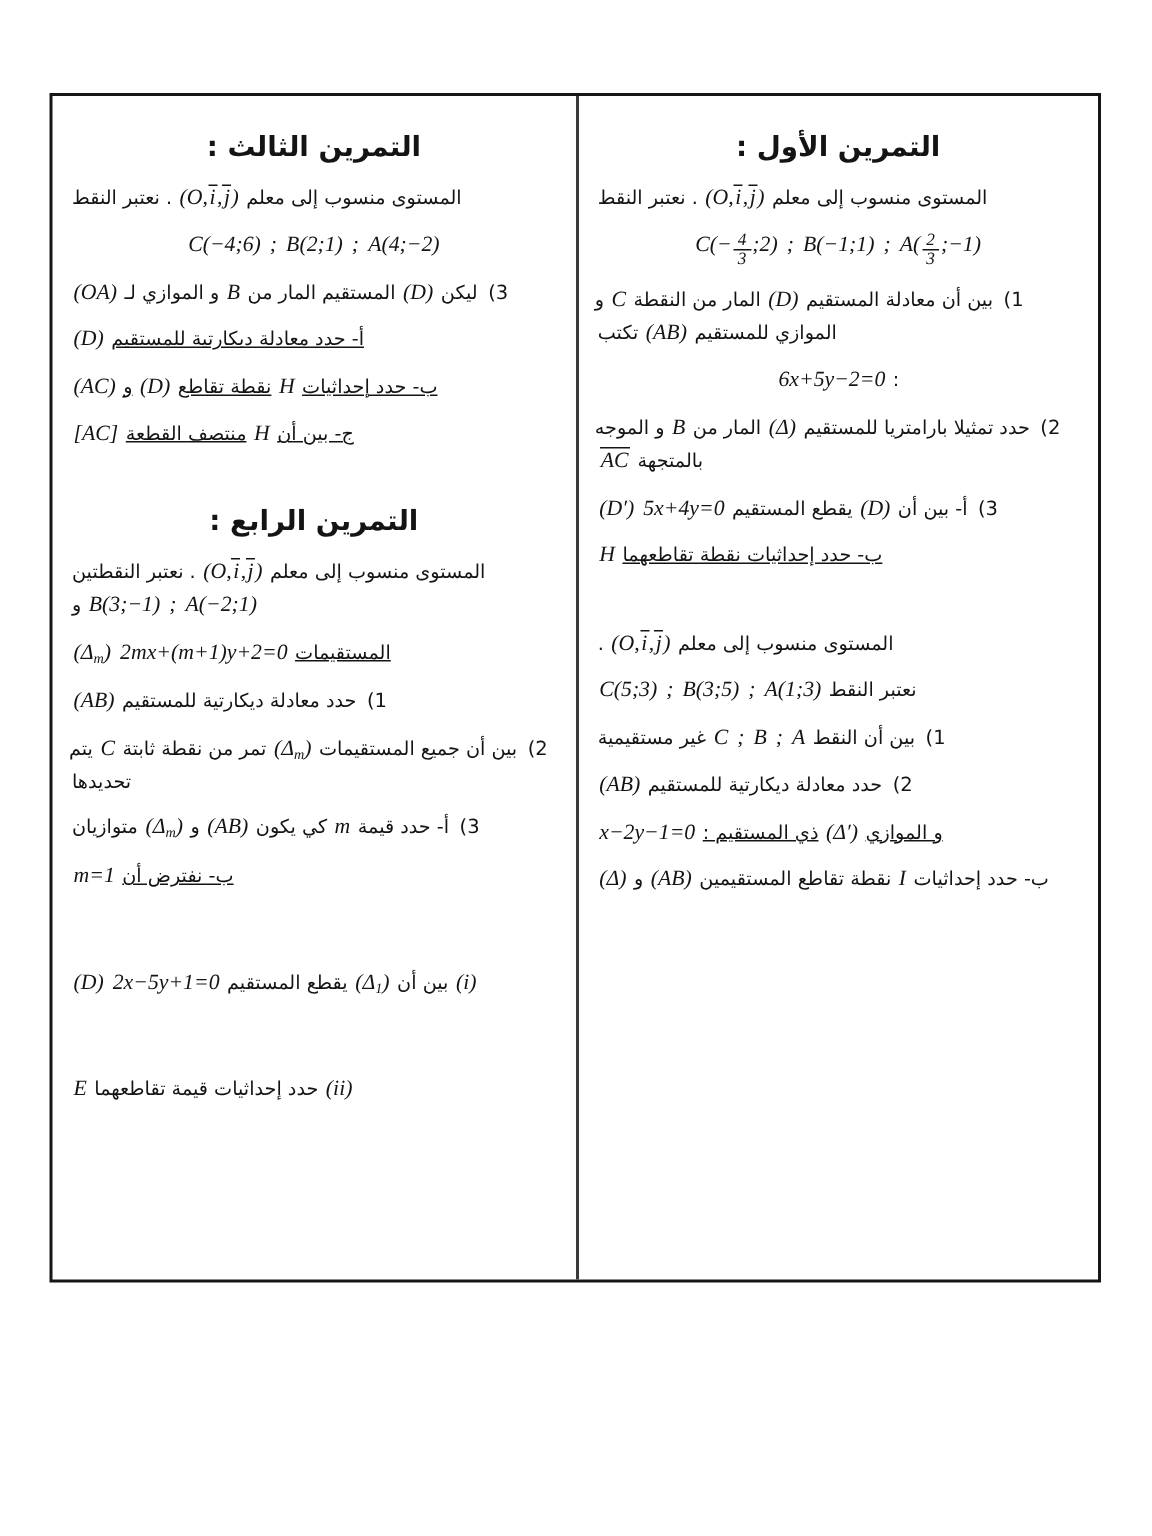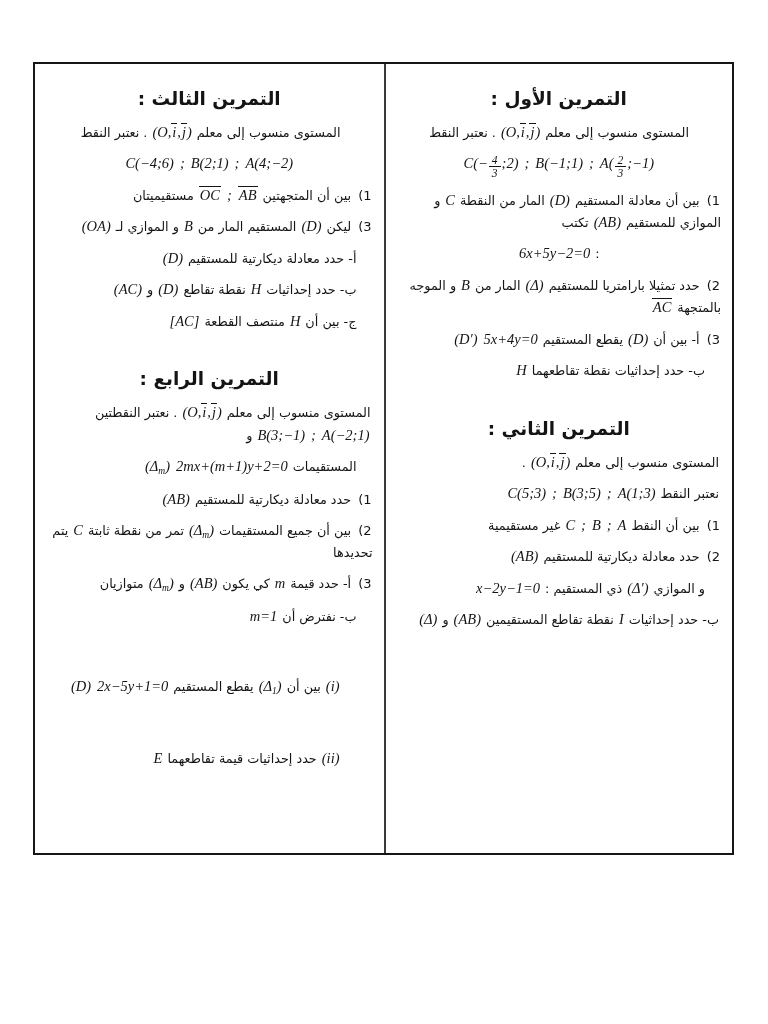--- a/index.html
+++ b/index.html
@@ -17,26 +17,26 @@
   }
   .col{width:50%;box-sizing:border-box;padding:20px 5px 0 5px;}
   .col-right{border-left:2px solid #3a3a3a;}
   .ex{margin-bottom:10px;}
   .ex + .ex{margin-top:36px;}
   .ex-title{
     text-align:center;font-weight:bold;font-size:18.5px;
     margin:4px 0 12px 0;direction:rtl;unicode-bidi:isolate;
   }
   .line{
-    direction:rtl;unicode-bidi:isolate;text-align:right;
+    direction:rtl;unicode-bidi:isolate;text-align:left;
     font-size:12.8px;line-height:1.55;margin:0 0 9px 0;padding:0 6px;
   }
   .c{text-align:center;padding:0 2px;}
   .in1{padding-right:36px;}
-  .sub{padding-right:20px;}
+  .sub{padding-right:20px;text-decoration:underline;}
   .rom{padding-right:36px;margin-top:48px;}
   .ar{margin:0 2px;}
   .mk{
     direction:ltr;unicode-bidi:isolate;display:inline-block;
     margin:0 1px 0 5px;font-size:13px;
   }
   .mg{
     direction:ltr;unicode-bidi:isolate;display:inline-block;
     font-family:"Liberation Serif",serif;font-style:italic;
     font-size:14.5px;margin:0 3px;white-space:nowrap;vertical-align:baseline;
@@ -59,35 +59,33 @@
         <div class="ex-title">التمرين الأول :</div>
         <div class="line in1"><span class="ar">المستوى منسوب إلى معلم</span><span class="mg"><span>(O,</span><span class="vb">i</span><span>,</span><span class="vb">j</span><span>)</span></span><span class="ar">. نعتبر النقط</span></div>
         <div class="line c"><span class="mg"><span>A(</span><span class="frac"><span class="fn">2</span><span class="fd">3</span></span><span>;−1)</span></span><span class="mg"><span>;</span></span><span class="mg"><span>B(−1;1)</span></span><span class="mg"><span>;</span></span><span class="mg"><span>C(−</span><span class="frac"><span class="fn">4</span><span class="fd">3</span></span><span>;2)</span></span></div>
         <div class="line item"><span class="mk">(1</span><span class="ar">بين أن معادلة المستقيم</span><span class="mg"><span>(D)</span></span><span class="ar">المار من النقطة</span><span class="mg"><span>C</span></span><span class="ar">و الموازي للمستقيم</span><span class="mg"><span>(AB)</span></span><span class="ar">تكتب</span></div>
         <div class="line c"><span class="ar">:</span><span class="mg"><span>6x+5y−2=0</span></span></div>
         <div class="line item"><span class="mk">(2</span><span class="ar">حدد تمثيلا بارامتريا للمستقيم</span><span class="mg"><span>(Δ)</span></span><span class="ar">المار من</span><span class="mg"><span>B</span></span><span class="ar">و الموجه بالمتجهة</span><span class="mg"><span class="vb">AC</span></span></div>
         <div class="line item"><span class="mk">(3</span><span class="ar">أ- بين أن</span><span class="mg"><span>(D)</span></span><span class="ar">يقطع المستقيم</span><span class="mg"><span>5x+4y=0</span></span><span class="mg"><span>(D′)</span></span></div>
         <div class="line sub"><span class="ar">ب- حدد إحداثيات نقطة تقاطعهما</span><span class="mg"><span>H</span></span></div>
       </div>
       <div class="ex">
-        <div class="ex-title">التمرين الثاني :</div>
         <div class="line item"><span class="ar">المستوى منسوب إلى معلم</span><span class="mg"><span>(O,</span><span class="vb">i</span><span>,</span><span class="vb">j</span><span>)</span></span><span class="ar">.</span></div>
         <div class="line item"><span class="ar">نعتبر النقط</span><span class="mg"><span>A(1;3)</span></span><span class="mg"><span>;</span></span><span class="mg"><span>B(3;5)</span></span><span class="mg"><span>;</span></span><span class="mg"><span>C(5;3)</span></span></div>
         <div class="line item"><span class="mk">(1</span><span class="ar">بين أن النقط</span><span class="mg"><span>A</span></span><span class="mg"><span>;</span></span><span class="mg"><span>B</span></span><span class="mg"><span>;</span></span><span class="mg"><span>C</span></span><span class="ar">غير مستقيمية</span></div>
         <div class="line item"><span class="mk">(2</span><span class="ar">حدد معادلة ديكارتية للمستقيم</span><span class="mg"><span>(AB)</span></span></div>
         <div class="line sub"><span class="ar">و الموازي</span><span class="mg"><span>(Δ′)</span></span><span class="ar">ذي المستقيم :</span><span class="mg"><span>x−2y−1=0</span></span></div>
         <div class="line item"><span class="ar">ب- حدد إحداثيات</span><span class="mg"><span>I</span></span><span class="ar">نقطة تقاطع المستقيمين</span><span class="mg"><span>(AB)</span></span><span class="ar">و</span><span class="mg"><span>(Δ)</span></span></div>
       </div>
     </div>
   <div class="col col-left" id="col-left">
       <div class="ex">
         <div class="ex-title">التمرين الثالث :</div>
         <div class="line in1"><span class="ar">المستوى منسوب إلى معلم</span><span class="mg"><span>(O,</span><span class="vb">i</span><span>,</span><span class="vb">j</span><span>)</span></span><span class="ar">. نعتبر النقط</span></div>
         <div class="line c"><span class="mg"><span>A(4;−2)</span></span><span class="mg"><span>;</span></span><span class="mg"><span>B(2;1)</span></span><span class="mg"><span>;</span></span><span class="mg"><span>C(−4;6)</span></span></div>
-        <div class="line item"><span class="mk">(1</span><span class="ar">بين أن المتجهتين</span><span class="mg"><span class="vb">AB</span></span><span class="mg"><span>;</span></span><span class="mg"><span class="vb">OC</span></span><span class="ar">مستقيميتان</span></div>
         <div class="line item"><span class="mk">(3</span><span class="ar">ليكن</span><span class="mg"><span>(D)</span></span><span class="ar">المستقيم المار من</span><span class="mg"><span>B</span></span><span class="ar">و الموازي لـ</span><span class="mg"><span>(OA)</span></span></div>
         <div class="line sub"><span class="ar">أ- حدد معادلة ديكارتية للمستقيم</span><span class="mg"><span>(D)</span></span></div>
         <div class="line sub"><span class="ar">ب- حدد إحداثيات</span><span class="mg"><span>H</span></span><span class="ar">نقطة تقاطع</span><span class="mg"><span>(D)</span></span><span class="ar">و</span><span class="mg"><span>(AC)</span></span></div>
         <div class="line sub"><span class="ar">ج- بين أن</span><span class="mg"><span>H</span></span><span class="ar">منتصف القطعة</span><span class="mg"><span>[AC]</span></span></div>
       </div>
       <div class="ex">
         <div class="ex-title">التمرين الرابع :</div>
         <div class="line item"><span class="ar">المستوى منسوب إلى معلم</span><span class="mg"><span>(O,</span><span class="vb">i</span><span>,</span><span class="vb">j</span><span>)</span></span><span class="ar">. نعتبر النقطتين</span><span class="mg"><span>A(−2;1)</span></span><span class="mg"><span>;</span></span><span class="mg"><span>B(3;−1)</span></span><span class="ar">و</span></div>
         <div class="line sub"><span class="ar">المستقيمات</span><span class="mg"><span>2mx+(m+1)y+2=0</span></span><span class="mg"><span>(</span><span><span>Δ</span><span class="sb">m</span></span><span>)</span></span></div>
         <div class="line item"><span class="mk">(1</span><span class="ar">حدد معادلة ديكارتية للمستقيم</span><span class="mg"><span>(AB)</span></span></div>

